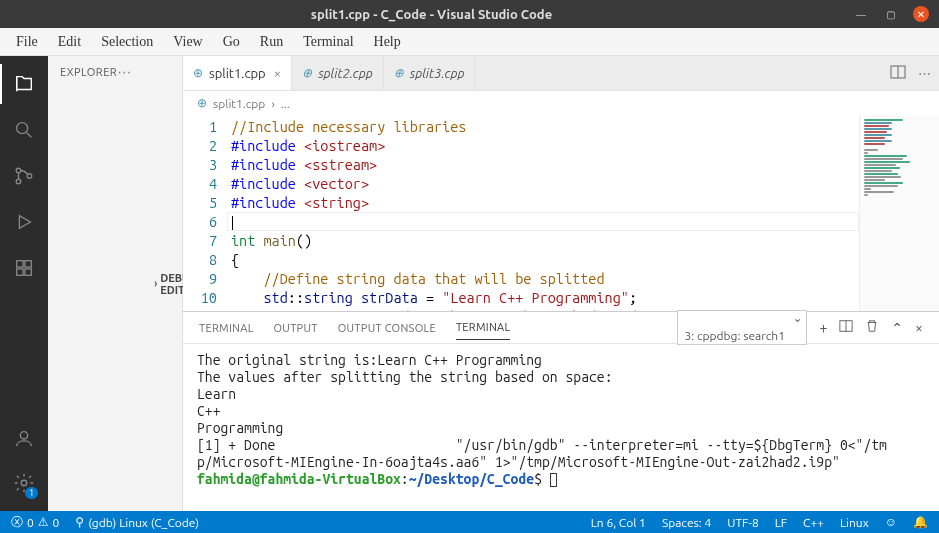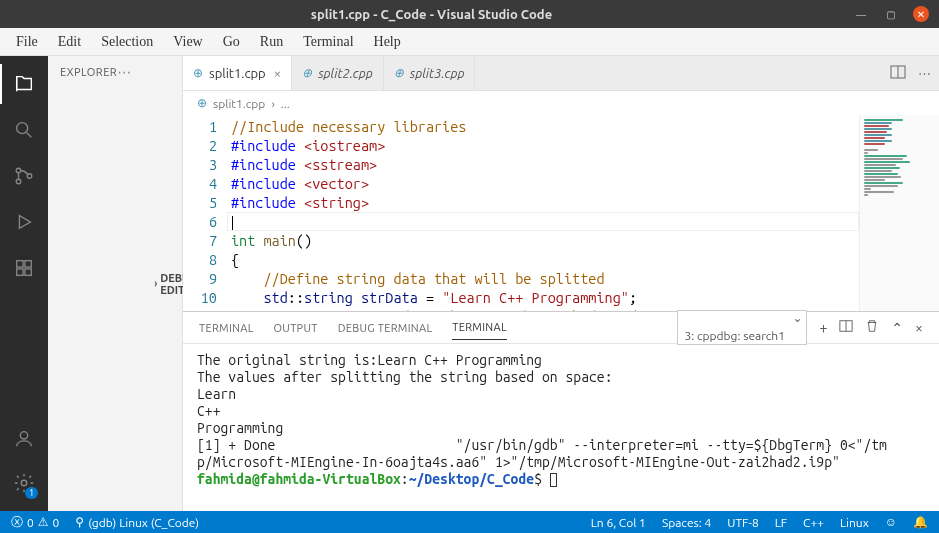--- a/index.html
+++ b/index.html
@@ -271,21 +271,21 @@
           <div class="mm-line mm-k" style="width:42%"></div>
           <div class="mm-line mm-k" style="width:5%"></div>
         </div>
       </div>
     </div>
 
     <div class="panel">
       <div class="panel-tabs">
         <span class="panel-tab">TERMINAL</span>
         <span class="panel-tab">OUTPUT</span>
-        <span class="panel-tab">DEBUG TERMINAL</span>
+        <span class="panel-tab">OUTPUT CONSOLE</span>
         <span class="panel-tab active">TERMINAL</span>
         <div class="panel-actions">
           <div class="panel-select"><span>3: cppdbg: search1</span></div>
           <span class="panel-icon">+</span>
           <span class="panel-icon"><svg width="14" height="14" viewBox="0 0 16 16" fill="none" stroke="currentColor" stroke-width="1">
                 <rect x="1" y="2" width="14" height="12"></rect>
                 <line x1="8" y1="2" x2="8" y2="14"></line>
               </svg></span>
           <span class="panel-icon"><svg width="14" height="14" viewBox="0 0 16 16" fill="none" stroke="currentColor" stroke-width="1">
                 <path d="M3 4h10M5 4V2h6v2M4 4l1 10h6l1-10"></path>

